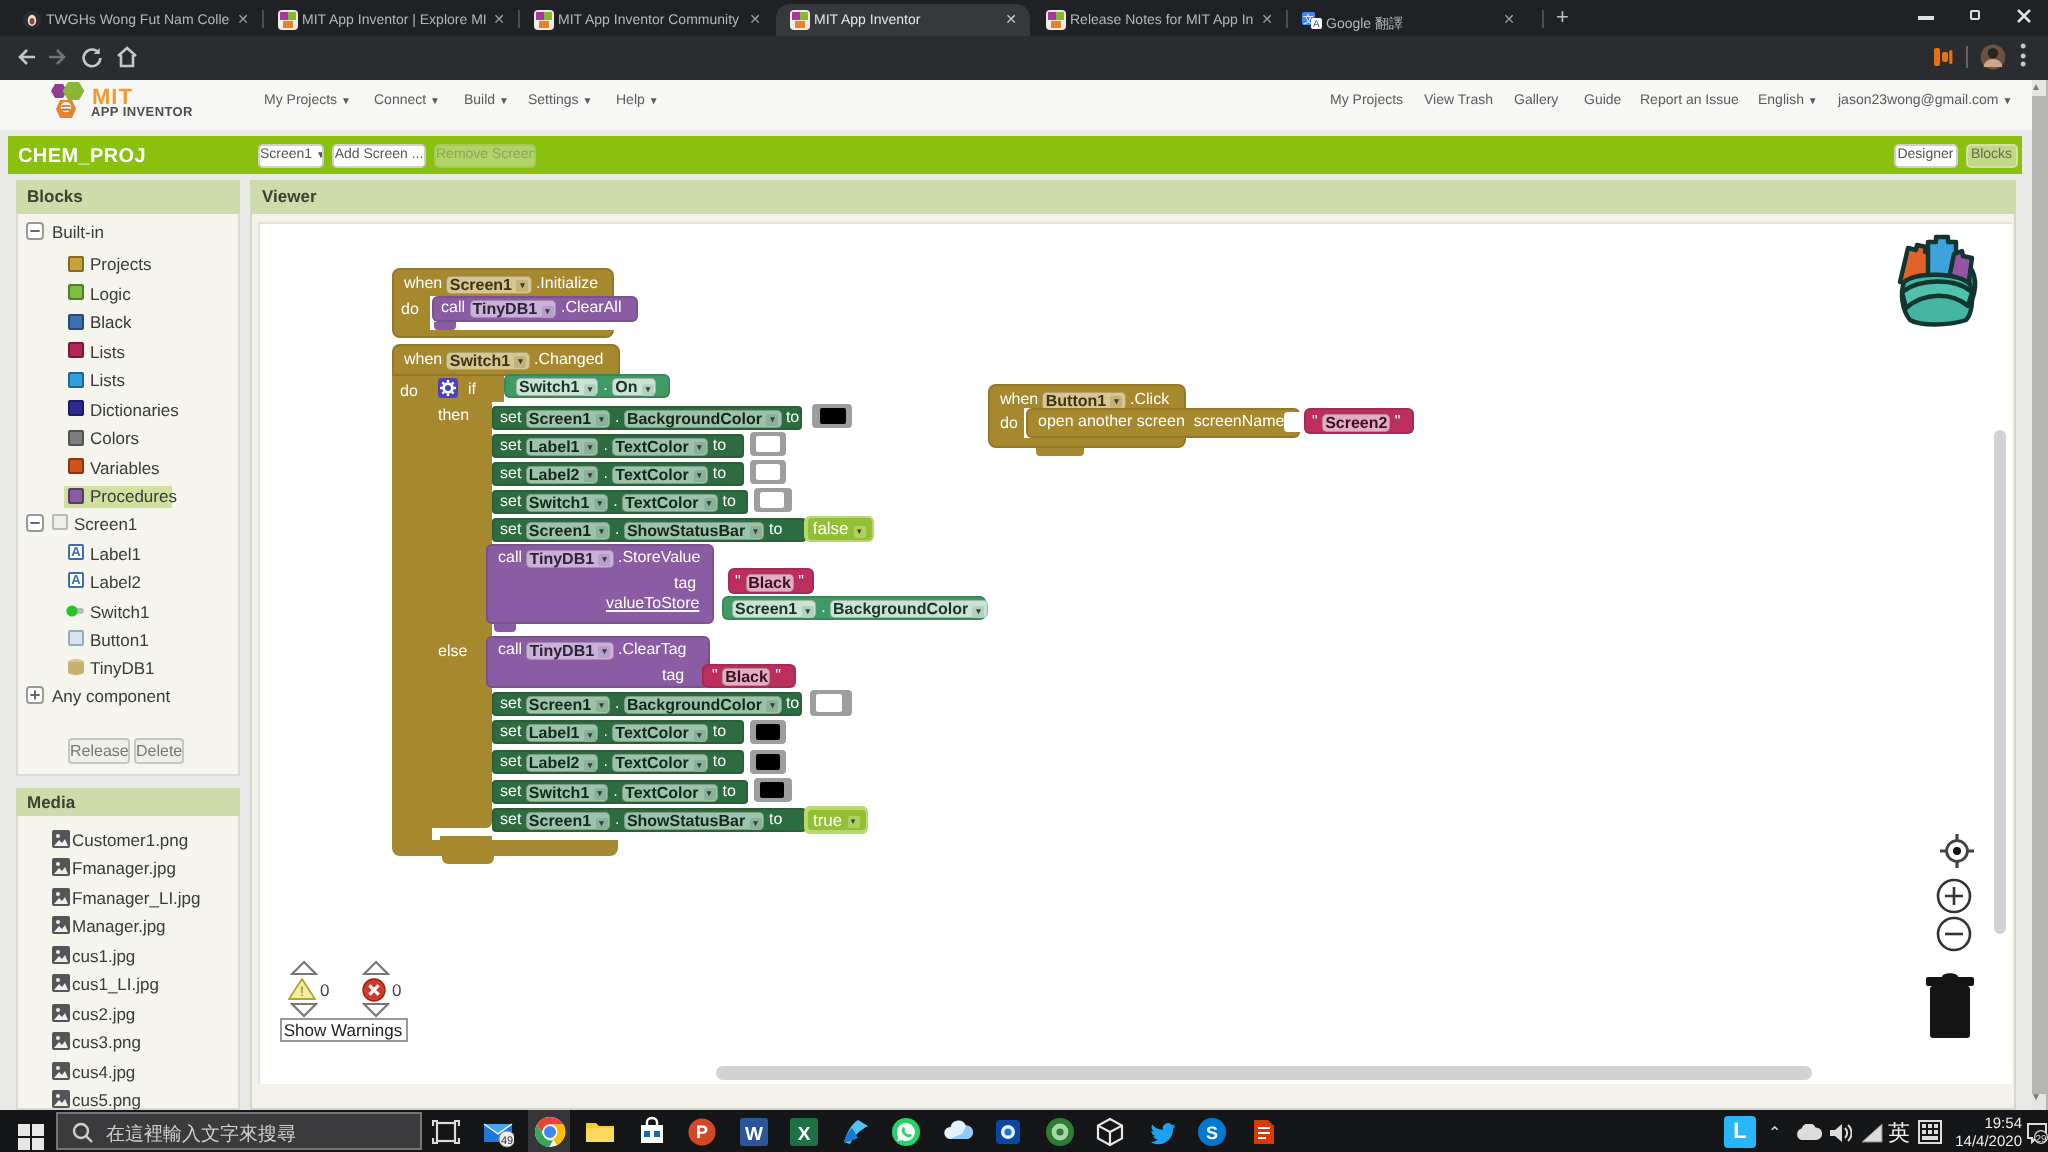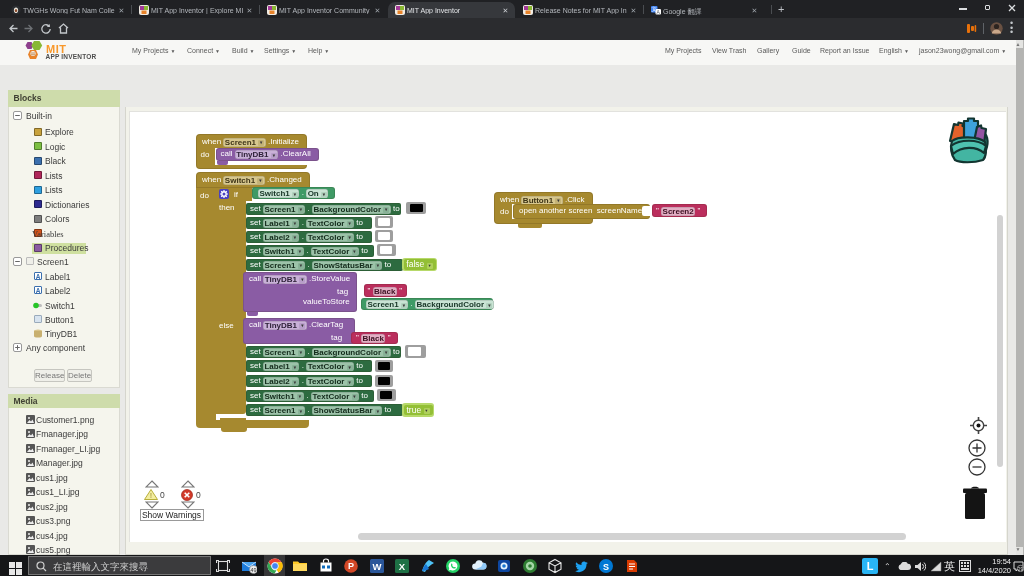--- a/index.html
+++ b/index.html
@@ -161,46 +161,54 @@
       <div class="menu" style="left:264px;">Settings <span style="font-size:5px;">▼</span></div>
       <div class="menu" style="left:308px;">Help <span style="font-size:5px;">▼</span></div>
       <div class="menu" style="left:665px;">My Projects</div>
       <div class="menu" style="left:712px;">View Trash</div>
       <div class="menu" style="left:757px;">Gallery</div>
       <div class="menu" style="left:792px;">Guide</div>
       <div class="menu" style="left:820px;">Report an Issue</div>
       <div class="menu" style="left:879px;">English <span style="font-size:5px;">▼</span></div>
       <div class="menu" style="left:919px;">jason23wong@gmail.com <span style="font-size:5px;">▼</span></div>
     </div>
+    <div id="greenbar">
+      <div class="abs" style="left:5px;top:5px;font-size:10px;font-weight:bold;color:#fff;letter-spacing:0.2px;">CHEM_PROJ</div>
+      <div class="gbtn" style="left:125px;width:33px;">Screen1 <span style="font-size:5px;">▼</span></div>
+      <div class="gbtn" style="left:162px;width:47px;">Add Screen ...</div>
+      <div class="gbtn" style="left:213px;width:51px;background:#b2d365;border-color:#a6c95c;color:#91a466;">Remove Screen</div>
+      <div class="gbtn" style="left:942.5px;width:32.5px;">Designer</div>
+      <div class="gbtn" style="left:978.5px;width:26.5px;background:#c3d788;border-color:#d2e2a2;color:#62704a;">Blocks</div>
+    </div>
 
     <div class="panelhead" style="left:7.5px;top:50px;width:112.5px;">Blocks</div>
     <div class="panelbody" style="left:7.5px;top:66.5px;width:112.5px;height:281px;background:#f5f5ed;border-color:#dadad2;border-top:none;"></div>
     <div id="tree">
       <svg class="abs" style="left:13px;top:71px;" width="9" height="9" viewBox="0 0 9 9">
           <rect x="0.5" y="0.5" width="8" height="8" rx="1.5" fill="#fff" stroke="#999"></rect>
           <path d="M2.2 4.5 h4.6" stroke="#666" stroke-width="1"></path>
         </svg>
       <div class="titem" style="left:26px;top:71px;">Built-in</div>
       <div class="abs" style="left:32px;top:202.5px;width:54px;height:11px;background:#cfe0a0;"></div>
       <div class="ticon" style="left:34px;top:87.5px;background:#c8a23d;"></div>
-        <div class="titem" style="left:45px;top:87px;">Explore</div>
+        <div class="titem" style="left:45px;top:87px;">Projects</div>
       <div class="ticon" style="left:34px;top:102px;background:#7cbf42;"></div>
         <div class="titem" style="left:45px;top:101.5px;">Logic</div>
       <div class="ticon" style="left:34px;top:116.5px;background:#3b6fae;"></div>
         <div class="titem" style="left:45px;top:116px;">Black</div>
       <div class="ticon" style="left:34px;top:131px;background:#b0275a;"></div>
         <div class="titem" style="left:45px;top:130.5px;">Lists</div>
       <div class="ticon" style="left:34px;top:145.5px;background:#2e9fe0;"></div>
         <div class="titem" style="left:45px;top:145px;">Lists</div>
       <div class="ticon" style="left:34px;top:160px;background:#2d2a8f;"></div>
         <div class="titem" style="left:45px;top:159.5px;">Dictionaries</div>
       <div class="ticon" style="left:34px;top:174.5px;background:#7d7d7d;"></div>
         <div class="titem" style="left:45px;top:174px;">Colors</div>
       <div class="ticon" style="left:34px;top:189px;background:#d0531c;"></div>
-        <div class="titem" style="left:32px;top:188.5px;font-family:Liberation Serif, serif;">Variables</div>
+        <div class="titem" style="left:45px;top:188.5px;">Variables</div>
       <div class="ticon" style="left:34px;top:203.5px;background:#8a5ba1;"></div>
         <div class="titem" style="left:45px;top:203px;">Procedures</div>
       <svg class="abs" style="left:13px;top:217px;" width="9" height="9" viewBox="0 0 9 9">
           <rect x="0.5" y="0.5" width="8" height="8" rx="1.5" fill="#fff" stroke="#999"></rect>
           <path d="M2.2 4.5 h4.6" stroke="#666" stroke-width="1"></path>
         </svg>
       <div class="abs" style="left:26px;top:217px;width:8px;height:8px;background:#efefe9;border:1px solid #bbb;border-radius:1px;"></div>
       <div class="titem" style="left:37px;top:217px;">Screen1</div>
       <div class="abs" style="left:34px;top:231.5px;width:8px;height:8px;background:#fff;border:1px solid #3b6fae;border-radius:1px;font-size:6.5px;color:#3b6fae;text-align:center;line-height:8px;font-weight:bold;">A</div>
       <div class="titem" style="left:45px;top:231.5px;">Label1</div>
@@ -285,20 +293,21 @@
         </svg>
       <div class="titem" style="left:36px;top:490.5px;">cus4.jpg</div>
       <svg class="abs" style="left:25.5px;top:505px;" width="9" height="9" viewBox="0 0 9 9">
           <rect width="9" height="9" rx="1" fill="#555"></rect>
           <circle cx="3" cy="3" r="1" fill="#eee"></circle>
           <path d="M1 8 L3.5 5 L5 6.5 L6.5 4.5 L8 8 Z" fill="#eee"></path>
         </svg>
       <div class="titem" style="left:36px;top:505px;">cus5.png</div>
     </div>
 
+    <div class="panelhead" style="left:125px;top:50px;width:882.5px;">Viewer</div>
     <div class="panelbody" style="left:125px;top:66.5px;width:882.5px;height:448.5px;background:#f2f2ea;border-color:#d5d5cd;border-top:none;"></div>
     <div class="abs" style="left:128.5px;top:71px;width:877px;height:430.5px;background:#fff;box-shadow:inset 1px 1px 0 #e2e2de;"></div>
     <div id="canvas">
 
       <svg class="abs" style="left:944px;top:77px;" width="50" height="48" viewBox="0 0 50 48">
         <g stroke="#123530" stroke-width="2.2" stroke-linejoin="round">
           <path d="M22 7 q4 -5 8 -1" fill="none"></path>
           <path d="M6 24 L10 7 L14 8 L14.5 5.5 L19 6.5 L18.5 9 L22 10 L19 26 Z" fill="#e2622b"></path>
           <path d="M20 4 h4 v-2.5 h6 v2.5 h4 v19 h-14 Z" fill="#3ea2dc"></path>
           <path d="M36 13 c8 3 9 12 6 20 l-5 -1 c3 -7 2 -14 -3 -17 Z" fill="#2e8d7d"></path>
@@ -358,21 +367,21 @@
       <div class="abs" style="left:380px;top:206px;width:12px;height:8px;background:#fff;border-radius:1px;"></div>
 
       <div class="blk" style="left:245.5px;top:218.5px;width:157.5px;height:12px;background:#2d6b40;border-radius:2px;"></div>
       <div class="row" style="left:250px;top:219.5px;">set <span class="pill" style="background:#9cc3a9;color:#12291a;">Screen1 <span class="dd" style="background:#88b297;">▾</span></span> . <span class="pill" style="background:#9cc3a9;color:#12291a;">ShowStatusBar <span class="dd" style="background:#88b297;">▾</span></span> to</div>
       <div class="abs" style="left:402px;top:217.5px;width:35px;height:13.5px;background:#b7d96a;border-radius:3px;"></div>
       <div class="abs" style="left:403.5px;top:219px;width:32px;height:10.5px;background:#93bf36;border-radius:2px;color:#fff;font-size:8.5px;line-height:10.5px;text-align:center;">false <span class="dd" style="background:#aed05c;width:6px;height:6px;line-height:6px;">▾</span></div>
 
       <div class="blk" style="left:243px;top:231.5px;width:114px;height:40px;background:#8a5ca4;border-radius:3px;"></div>
       <div class="row" style="left:249px;top:233.5px;">call <span class="pill" style="background:#c9b1d8;color:#2e2238;">TinyDB1 <span class="dd" style="background:#b89fca;">▾</span></span> .StoreValue</div>
       <div class="row" style="left:337px;top:247px;">tag</div>
-      <div class="row" style="left:303px;top:257px;">valueToStore</div>
+      <div class="row" style="left:303px;top:257px;text-decoration:underline;">valueToStore</div>
       <div class="blk" style="left:363.5px;top:244px;width:43px;height:12.5px;background:#bb2e5d;border-radius:3px;"></div>
       <div class="row" style="left:367.5px;top:245.5px;">" <span class="pill" style="background:#e3aec4;color:#3a1020;">Black</span> "</div>
       <div class="blk" style="left:361px;top:257.5px;width:132px;height:12.5px;background:#3f9a66;border-radius:3px;"></div>
       <div class="row" style="left:366px;top:259px;"><span class="pill" style="background:#c9e3d4;color:#173426;">Screen1 <span class="dd" style="background:#b2d2bf;">▾</span></span> . <span class="pill" style="background:#c9e3d4;color:#173426;">BackgroundColor <span class="dd" style="background:#b2d2bf;">▾</span></span></div>
       <div class="abs" style="left:246.5px;top:271.5px;width:11px;height:4px;background:#8a5ca4;border-radius:0 0 2px 2px;"></div>
 
       <div class="row" style="left:219px;top:280.5px;">else</div>
       <div class="blk" style="left:243px;top:277.5px;width:112px;height:26.5px;background:#8a5ca4;border-radius:3px;"></div>
       <div class="row" style="left:249px;top:279.5px;">call <span class="pill" style="background:#c9b1d8;color:#2e2238;">TinyDB1 <span class="dd" style="background:#b89fca;">▾</span></span> .ClearTag</div>
       <div class="row" style="left:331px;top:293px;">tag</div>

